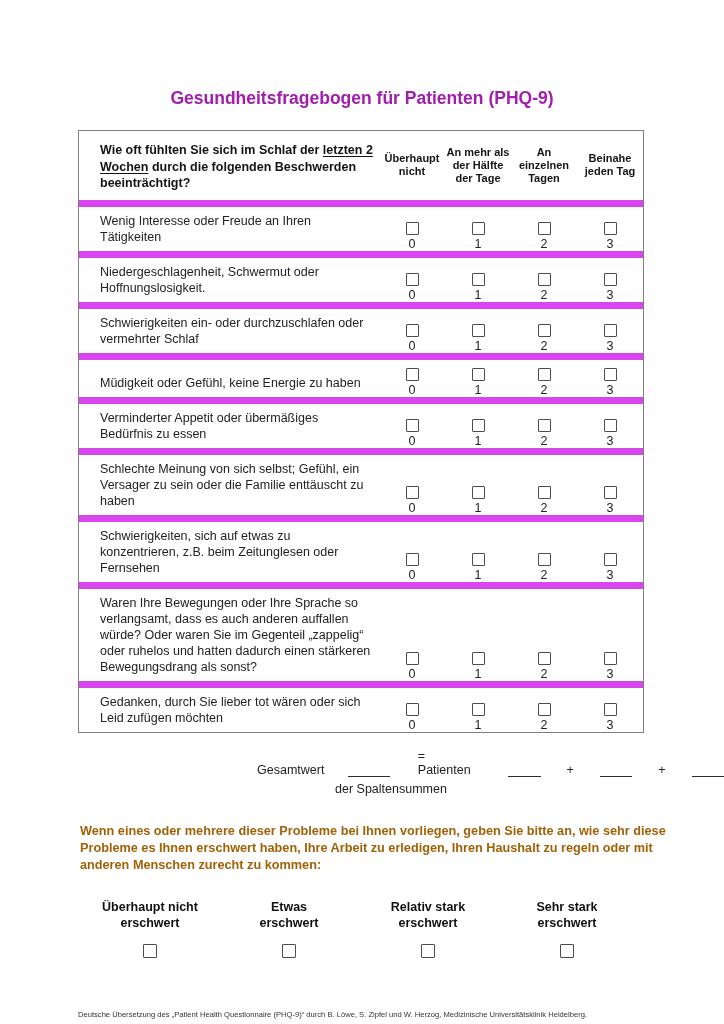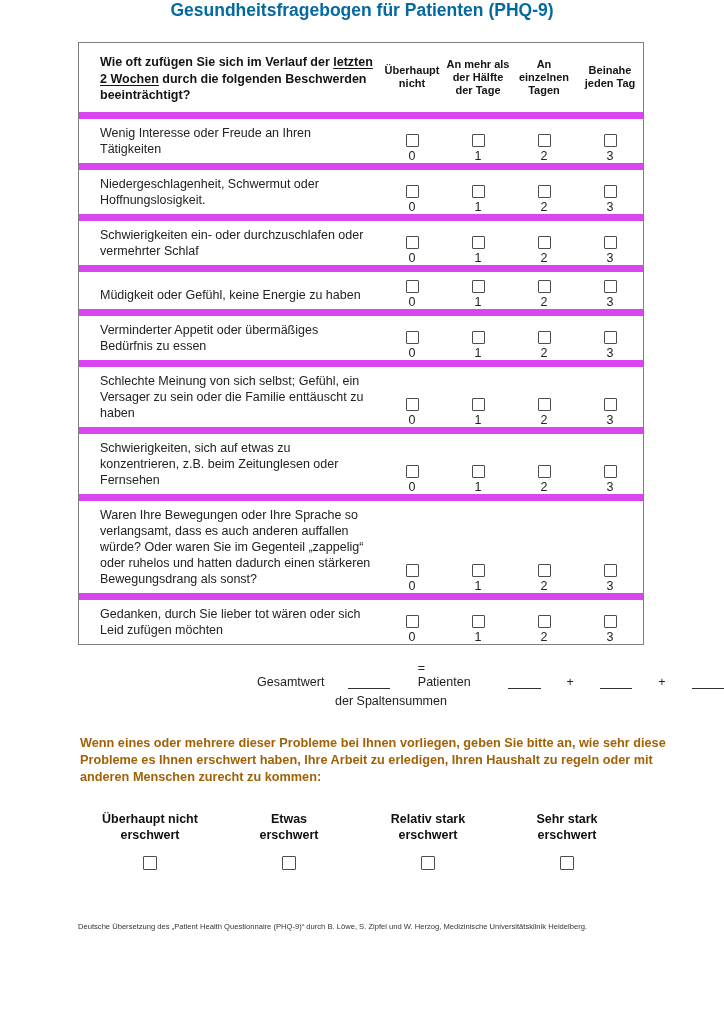--- a/index.html
+++ b/index.html
@@ -2,22 +2,22 @@
 <html><head>
 <meta charset="utf-8">
 <style>
   html,body { margin:0; padding:0; background:#ffffff; }
   .page {
     width:724px; height:1024px; background:#ffffff; overflow:hidden;
     font-family:"Liberation Sans", sans-serif; color:#1b1b1b; position:relative;
     box-sizing:border-box;
   }
   .title {
-    margin:0; text-align:center;
-    font-size:17.5px; font-weight:700; color:#0369a1;
+    margin:0; padding-top:88px; text-align:center;
+    font-size:17.5px; font-weight:700; color:#a21caf;
   }
   
   .qtable {
     margin:21px 0 0 78px; width:566px; box-sizing:border-box;
     border:1.4px solid #7f7f7f;
   }
   .thead { display:flex; }
   .qhead {
     flex:0 0 300px; box-sizing:border-box; padding:11px 6px 8px 21px;
     font-weight:700; font-size:12.5px; line-height:16.5px; color:#141414;
@@ -78,21 +78,21 @@
 </head>
 <body>
 
 <div class="page">
 
   <h1 class="title">Gesundheitsfragebogen für Patienten (PHQ-9)</h1>
 
   <div class="qtable">
     <div class="thead">
       <div class="qhead">
-        <span>Wie oft zufügen Sie sich im Verlauf der</span> 
+        <span>Wie oft fühlten Sie sich im Schlaf der</span> 
         <span class="u">letzten 2 Wochen</span> 
         <span>durch die folgenden Beschwerden beeinträchtigt?</span>
       </div>
       <div class="ahead">Überhaupt nicht</div>
       <div class="ahead">An mehr als der Hälfte der Tage</div>
       <div class="ahead">An einzelnen Tagen</div>
       <div class="ahead">Beinahe jeden Tag</div>
     </div>
     <div id="table-body">
     <div class="trow">

